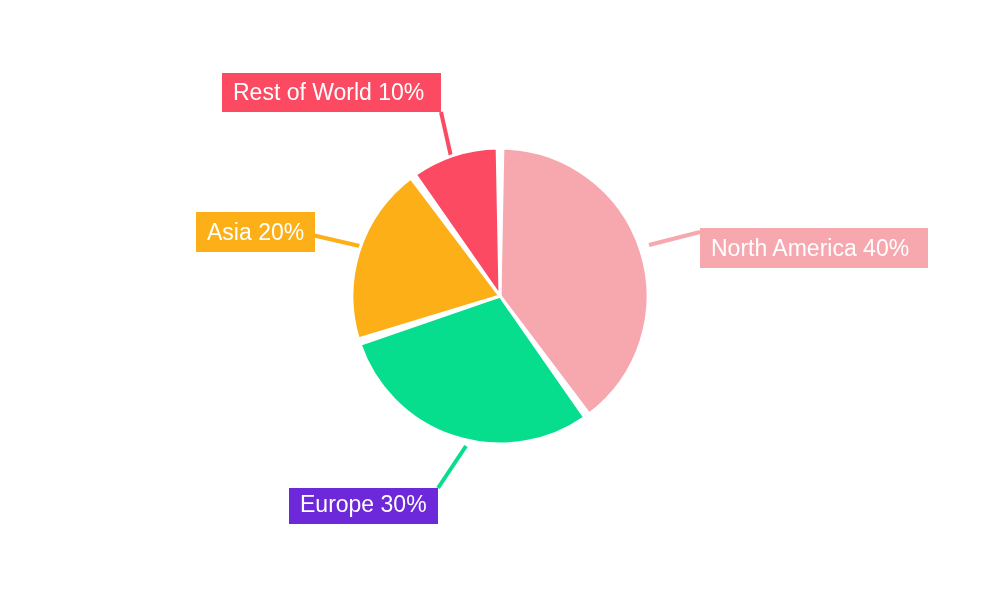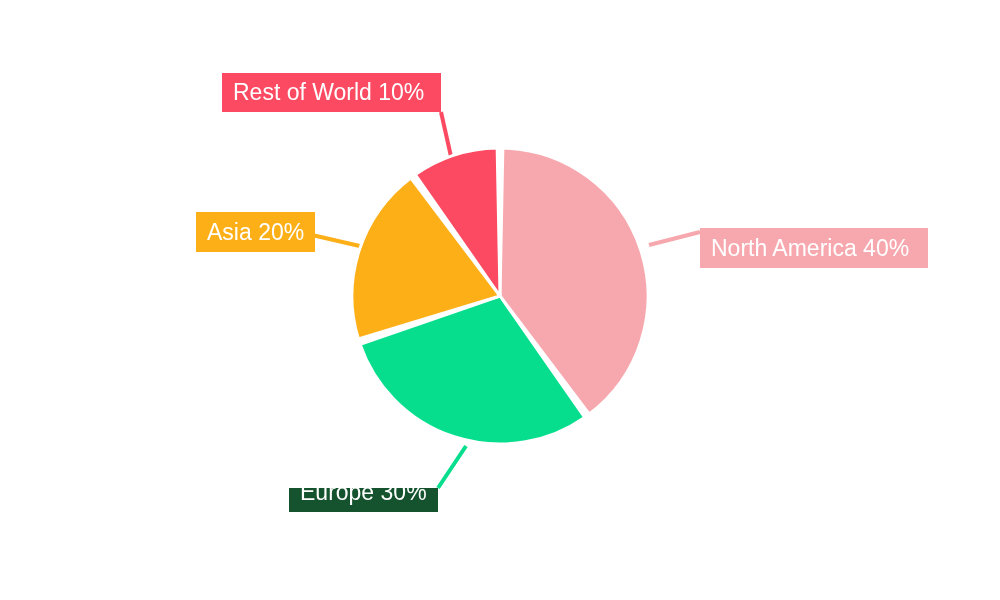--- a/index.html
+++ b/index.html
@@ -54,21 +54,21 @@
         <path d="M 500 296 L 502.84122147515404 148.02727460599667 A 148 148 0 0 1 589.2747821863018 414.0424214661338 Z" fill="#f7a8ae" stroke="#ffffff" stroke-width="3" stroke-linejoin="round"></path>
         <path d="M 500 296 L 584.6775892699364 417.38247762931826 A 148 148 0 0 1 360.1475610006854 344.4282490489074 Z" fill="#06de8e" stroke="#ffffff" stroke-width="3" stroke-linejoin="round"></path>
         <path d="M 500 296 L 358.39158955947414 339.02392465254144 A 148 148 0 0 1 410.7252178136981 177.95757853386624 Z" fill="#fcaf17" stroke="#ffffff" stroke-width="3" stroke-linejoin="round"></path>
         <path d="M 500 296 L 415.32241073006367 174.61752237068168 A 148 148 0 0 1 497.15877852484584 148.02727460599667 Z" fill="#fb4a61" stroke="#ffffff" stroke-width="3" stroke-linejoin="round"></path>
       </g>
   </svg>
   <div id="labels">
       <div class="label-box" style="left: 700px; top: 212px; width: 228px; height: 40px; background: rgb(247, 168, 174); color: rgb(255, 255, 255); margin-top: 16px;">
         <span>North America 40%</span>
       </div>
-      <div class="label-box" style="left: 289px; top: 488px; width: 149px; height: 24px; background: #14532d; color: rgb(255, 255, 255);">
+      <div class="label-box" style="left: 289px; top: 488px; width: 149px; height: 36px; background: #6d28d9; color: rgb(255, 255, 255);">
         <span>Europe 30%</span>
       </div>
       <div class="label-box" style="left: 180px; top: 212px; width: 119px; height: 40px; background: rgb(252, 175, 23); color: rgb(255, 255, 255); margin-left: 16px;">
         <span>Asia 20%</span>
       </div>
       <div class="label-box" style="left: 222px; top: 73px; width: 219px; height: 39px; background: rgb(251, 74, 97); color: rgb(255, 255, 255);">
         <span>Rest of World 10%</span>
       </div>
     </div>
 </div>

